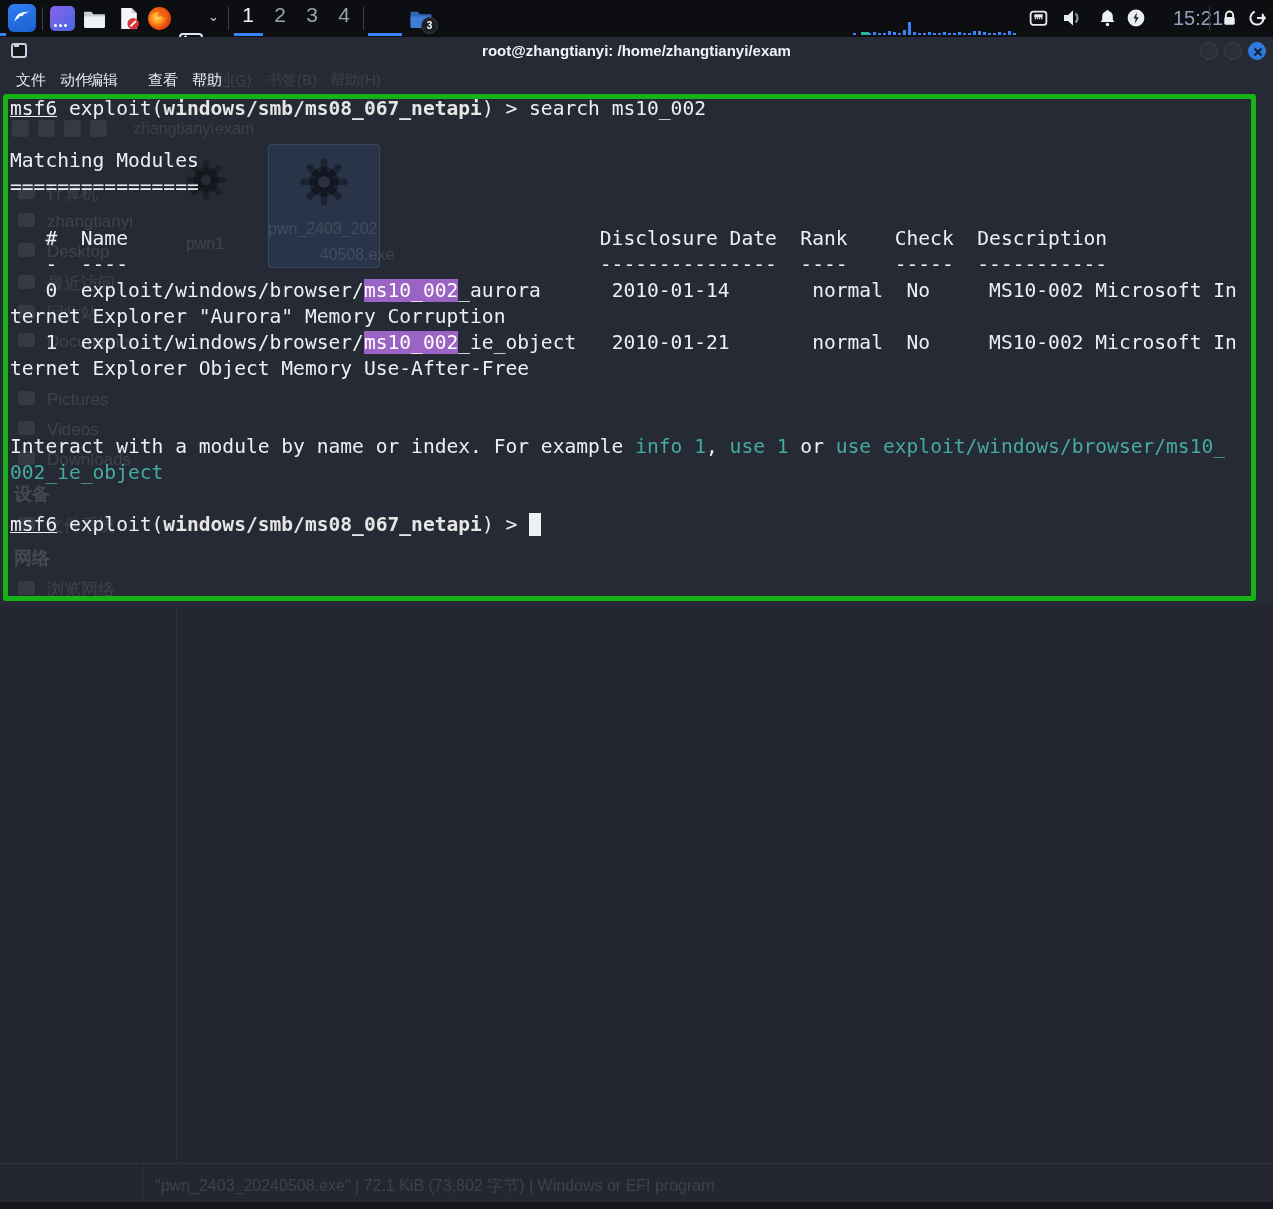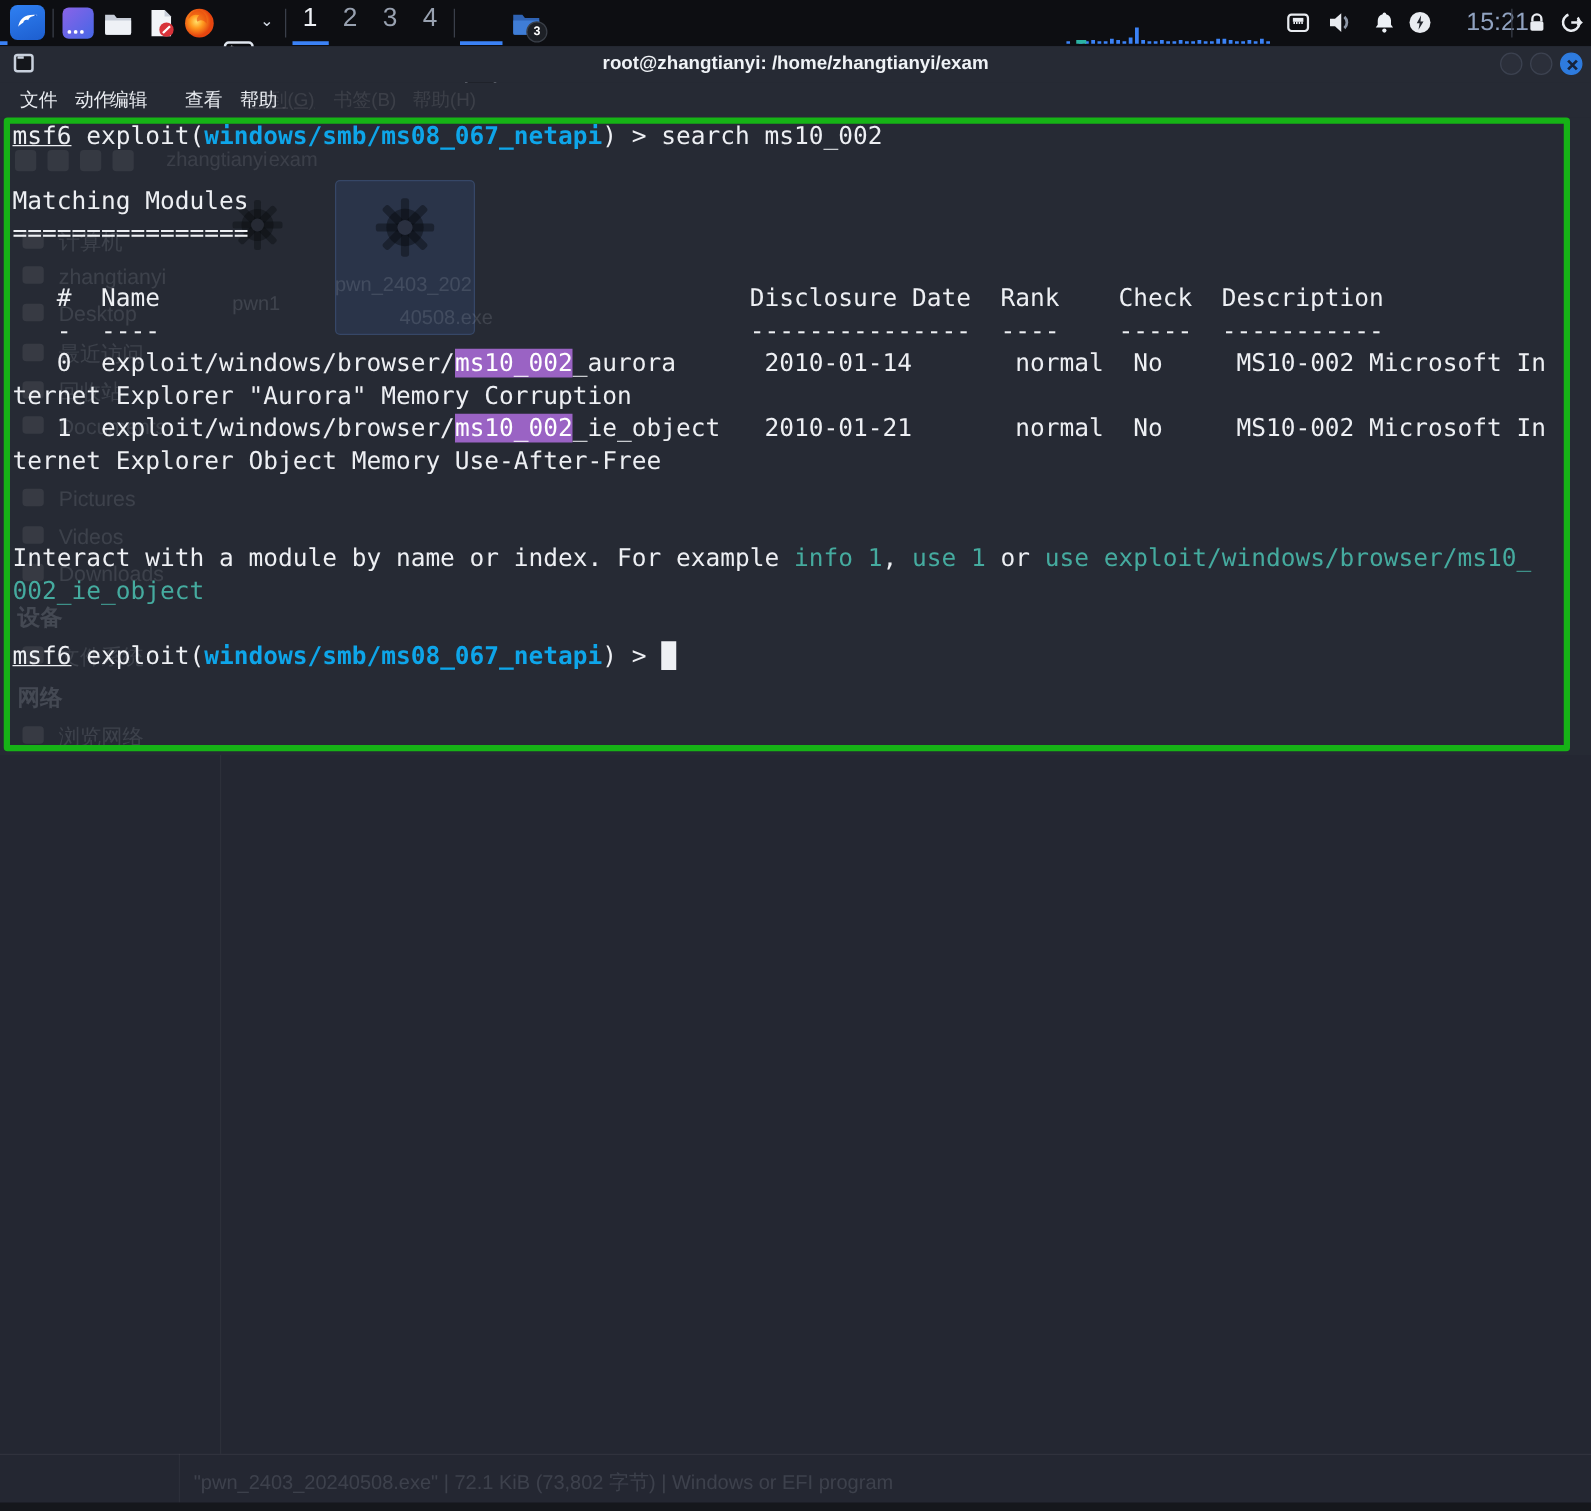--- a/index.html
+++ b/index.html
@@ -45,21 +45,21 @@
   .menu-item{position:absolute;top:5px;font-size:15px;color:#e8ebf0;}
   .menu-faded{position:absolute;top:5px;font-size:15px;color:rgba(255,255,255,0.10);}
 
   
   .term-area{position:absolute;left:0;top:94px;width:1273px;height:510px;background:#262a34;}
   .green-border{position:absolute;left:3px;top:0px;width:1253px;height:507px;box-sizing:border-box;
                 border:5px solid #16b316;border-radius:3px;z-index:5;}
   .terminal{position:absolute;left:10px;top:2px;margin:0;z-index:4;
             font:19.6px/26px "DejaVu Sans Mono",monospace;color:#edeff3;white-space:pre;}
   .terminal .u{text-decoration:underline;}
-  .terminal .r{color:#0ea5e9;font-weight:bold;}
+  .terminal .r{color:#e5e5e5;font-weight:bold;}
   .terminal .t{color:#45ab9f;}
   .terminal .hl{background:#9a63c4;color:#ffffff;}
   .terminal .cur{background:#eef0f4;}
 
   
   .fm-layer{position:absolute;inset:0;z-index:1;}
   .crumb-ico{position:absolute;top:26px;width:17px;height:17px;border-radius:3px;
              background:rgba(255,255,255,0.07);}
   .crumb-txt{position:absolute;top:26px;font-size:16px;color:rgba(235,240,250,0.11);}
   .sb-item{position:absolute;font-size:17px;color:rgba(232,237,247,0.12);white-space:nowrap;}

